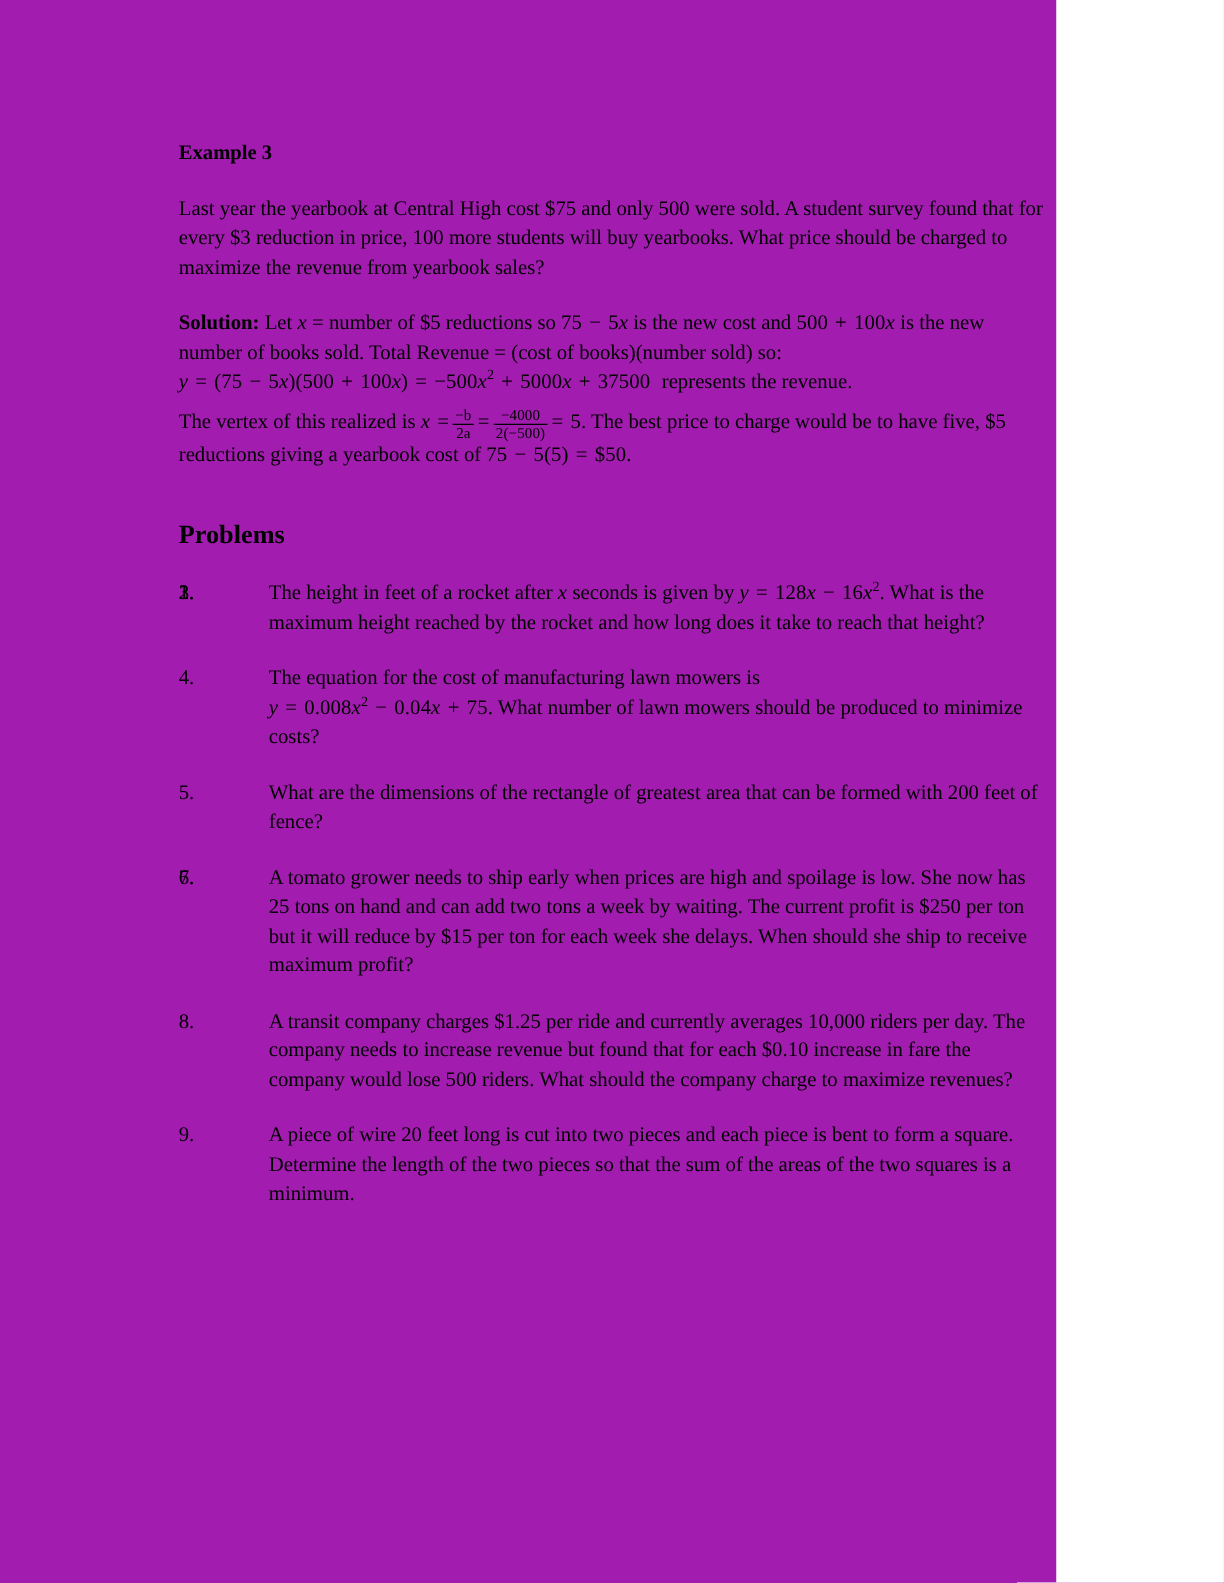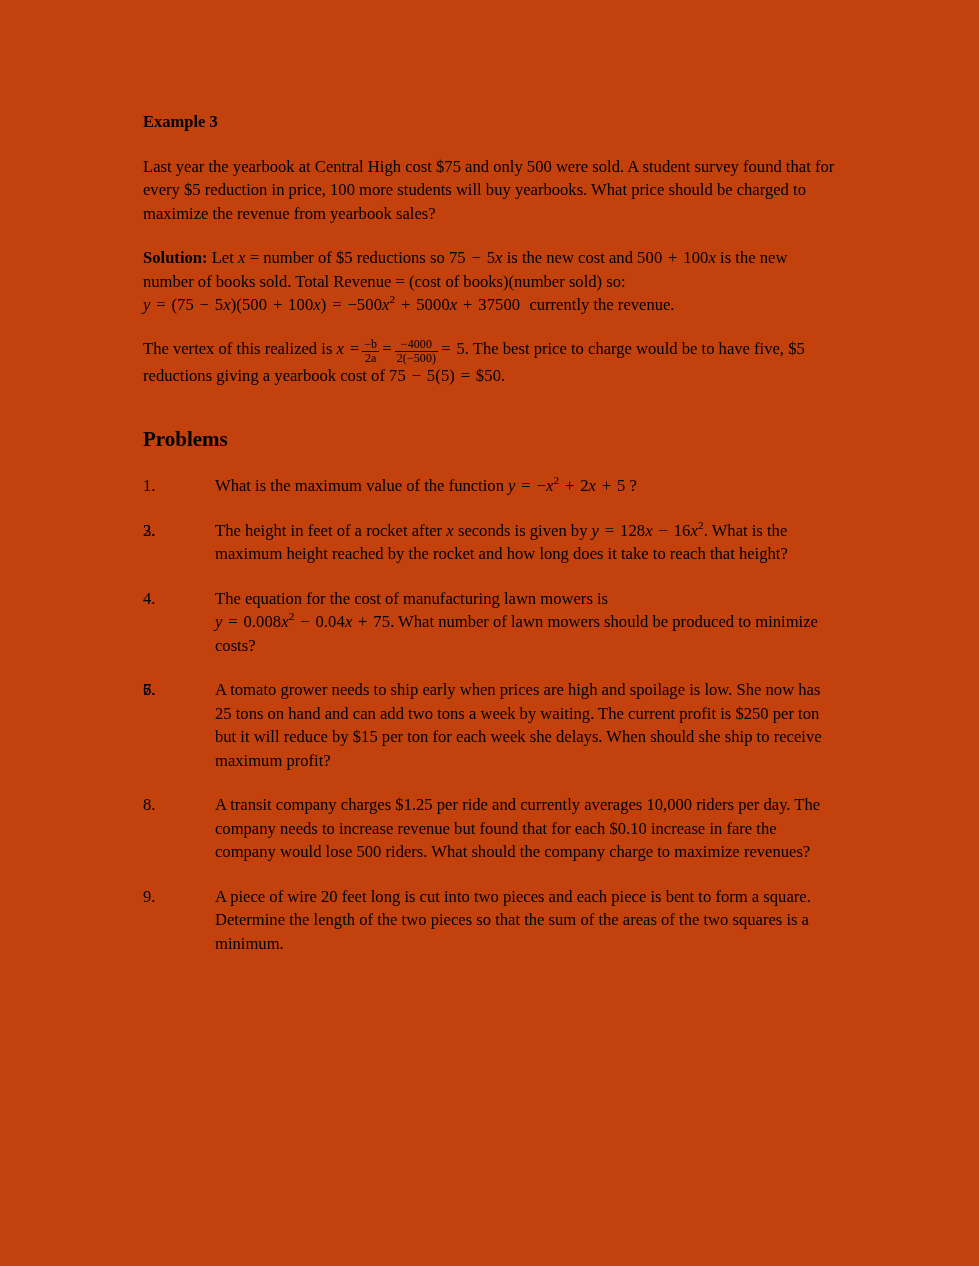--- a/index.html
+++ b/index.html
@@ -9,23 +9,23 @@
   }
   body {
     width: 979px;
     height: 1266px;
     font-family: "Liberation Serif", "DejaVu Serif", serif;
     color: #000000;
     overflow: hidden;
   }
   .page {
     position: relative;
-    width: 979px;
+    width: 845px;
     height: 1266px;
-    background: #c2410c;
+    background: #a21caf;
   }
   .content {
     position: absolute;
     left: 143px;
     top: 112px;
     width: 695px;
   }
 
   
   .h-example {
@@ -42,21 +42,21 @@
   }
 
   
   .para {
     font-size: 16.6px;
     line-height: 23.5px;
     margin: 0 0 21px 0;
     text-align: left;
   }
   .para:last-child { margin-bottom: 0; }
-  .tight { margin-bottom: 20px; }
+  .tight { margin-bottom: 8px; }
 
   .lead { font-weight: bold; }
 
   
   .problems {
     margin: 0;
     padding: 0;
     list-style: none;
   }
   .problem {
@@ -118,54 +118,49 @@
   .nbsp-gap { display: inline-block; width: 5px; }
 </style>
 </head>
 <body>
 
 <div class="page">
   <div class="content">
 
     <h2 class="h-example">Example 3</h2>
 
-    <p class="para">Last year the yearbook at Central High cost $75 and only 500 were sold.  A student survey found that for every $5 reduction in price, 100 more students will buy yearbooks.  What price should be charged to maximize the revenue from yearbook sales?</p>
+    <p class="para">Last year the yearbook at Central High cost $75 and only 500 were sold.  A student survey found that for every $3 reduction in price, 100 more students will buy yearbooks.  What price should be charged to maximize the revenue from yearbook sales?</p>
 
     <p class="para tight">
       <span class="lead">Solution:</span>
       <span>Let</span>
       <span class="math"><i class="v">x</i></span>
       <span>= number of $5 reductions so</span>
       <span class="math">75 <span class="op">−</span> 5<i class="v">x</i></span>
       <span>is the new cost and</span>
       <span class="math">500 <span class="op">+</span> 100<i class="v">x</i></span>
       <span>is the new number of books sold.  Total Revenue = (cost of books)(number sold) so:</span>
       <br>
       <span class="math"><i class="v">y</i> <span class="op">=</span> (75 <span class="op">−</span> 5<i class="v">x</i>)(500 <span class="op">+</span> 100<i class="v">x</i>) <span class="op">=</span> −500<i class="v">x</i><sup class="expn">2</sup> <span class="op">+</span> 5000<i class="v">x</i> <span class="op">+</span> 37500</span><span class="nbsp-gap"></span>
-      <span>currently the revenue.</span>
+      <span>represents the revenue.</span>
     </p>
 
     <p class="para">
       <span>The vertex of this realized is</span>
       <span class="math"><i class="v">x</i> <span class="op">=</span><span class="frac"><span class="n">−b</span><span class="d">2a</span></span><span class="op">=</span><span class="frac"><span class="n">−4000</span><span class="d">2(−500)</span></span><span class="op">=</span> 5</span><span>.</span>
       <span>The best price to charge would be to have five, $5 reductions giving a yearbook cost of</span>
       <span class="math">75 <span class="op">−</span> 5(5) <span class="op">=</span> $50</span><span>.</span>
     </p>
 
     <h2 class="h-problems" style="margin-top:38px;">Problems</h2>
 
     <ol class="problems">
 
       <li class="problem">
         <span class="num">1.</span>
-        <span class="body">
-          <span>What is the maximum value of the function</span>
-          <span class="math"><i class="v">y</i> <span class="op">=</span> −<i class="v">x</i><sup class="expn">2</sup> <span class="op">+</span> 2<i class="v">x</i> <span class="op">+</span> 5</span>
-          <span>?</span>
-        </span>
       </li>
 
       <li class="problem">
         <span class="num">2.</span>
       </li>
 
       <li class="problem">
         <span class="num">3.</span>
         <span class="body">
           <span>The height in feet of a rocket after</span>
@@ -179,20 +174,21 @@
         <span class="num">4.</span>
         <span class="body">
           <span>The equation for the cost of manufacturing lawn mowers is</span>
           <br>
           <span class="math"><i class="v">y</i> <span class="op">=</span> 0.008<i class="v">x</i><sup class="expn">2</sup> <span class="op">−</span> 0.04<i class="v">x</i> <span class="op">+</span> 75</span><span>.  What number of lawn mowers should be produced to minimize costs?</span>
         </span>
       </li>
 
       <li class="problem">
         <span class="num">5.</span>
+        <span class="body">What are the dimensions of the rectangle of greatest area that can be formed with 200 feet of fence?</span>
       </li>
 
       <li class="problem">
         <span class="num">6.</span>
       </li>
 
       <li class="problem">
         <span class="num">7.</span>
         <span class="body">A tomato grower needs to ship early when prices are high and spoilage is low.  She now has 25 tons on hand and can add two tons a week by waiting.  The current profit is $250 per ton but it will reduce by $15 per ton for each week she delays.  When should she ship to receive maximum profit?</span>
       </li>

